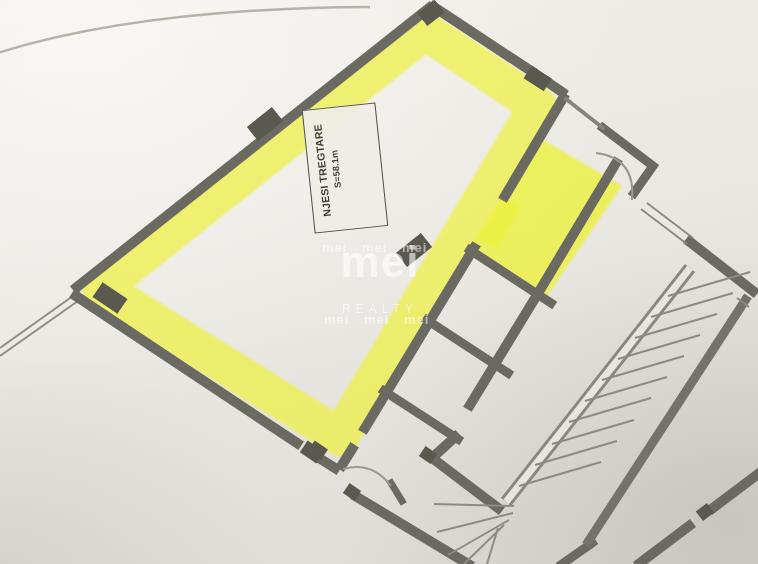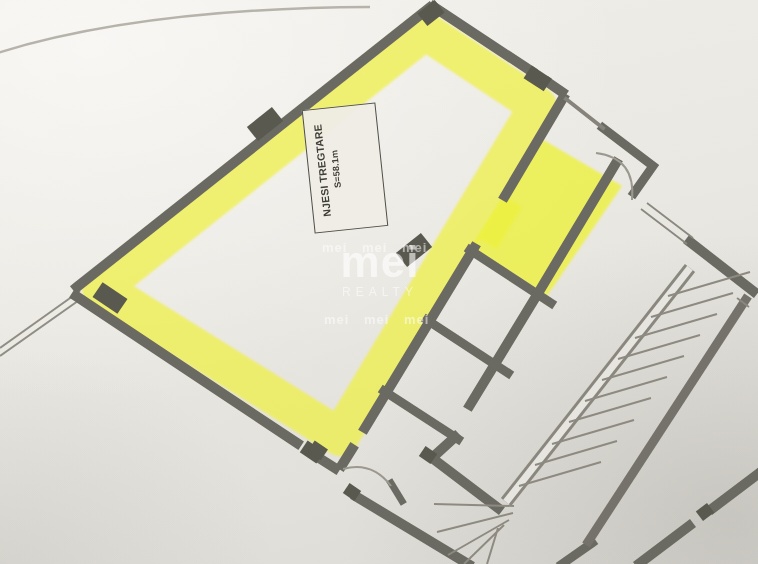--- a/index.html
+++ b/index.html
@@ -24,21 +24,21 @@
     color:#3e3d36;text-align:center;padding-top:7px;
   }
   .room-label .l1{display:block;font-weight:700;font-size:10.5px;letter-spacing:.2px;white-space:nowrap;}
   .room-label .l2{display:block;font-weight:700;font-size:9px;margin-top:3px;letter-spacing:.2px;}
 
   
   .wm{position:absolute;color:rgba(255,255,255,0.52);pointer-events:none;}
   .wm-small{font-weight:700;font-size:13px;letter-spacing:1px;}
   .wm-big{left:330px;top:240px;width:100px;text-align:center;}
   .wm-big .brand{display:block;font-weight:700;font-size:44px;line-height:44px;letter-spacing:1px;color:rgba(255,255,255,0.60);}
-  .wm-big .sub{display:block;font-weight:400;font-size:12px;letter-spacing:5px;margin-top:1px;color:rgba(255,255,255,0.55);}
+  .wm-big .sub{display:block;font-weight:400;font-size:12px;letter-spacing:5px;margin-top:18px;color:rgba(255,255,255,0.55);}
 </style>
 </head>
 <body>
 
 <div class="canvas">
 
   <svg width="758" height="564" viewBox="0 0 758 564">
     <defs>
       <filter id="hl" x="-20%" y="-20%" width="140%" height="140%">
           <feGaussianBlur stdDeviation="1.3"></feGaussianBlur>

